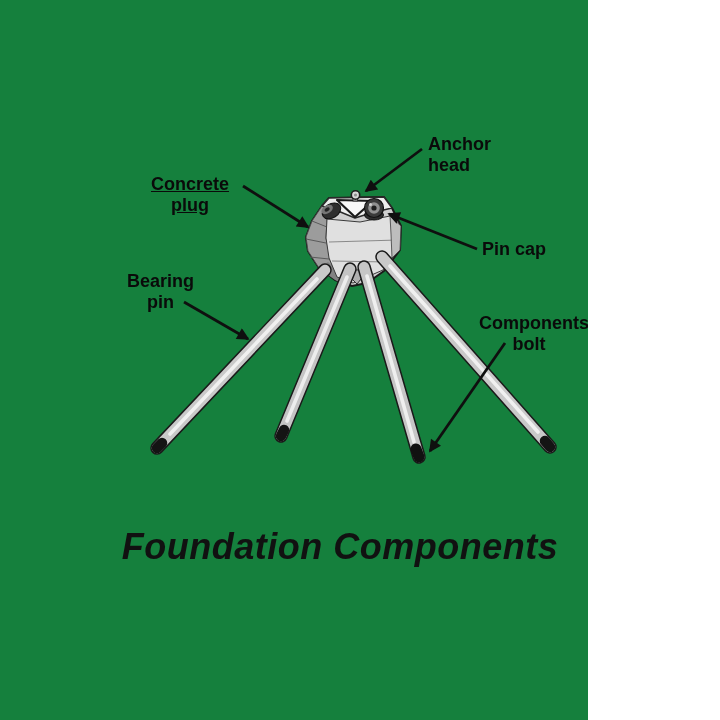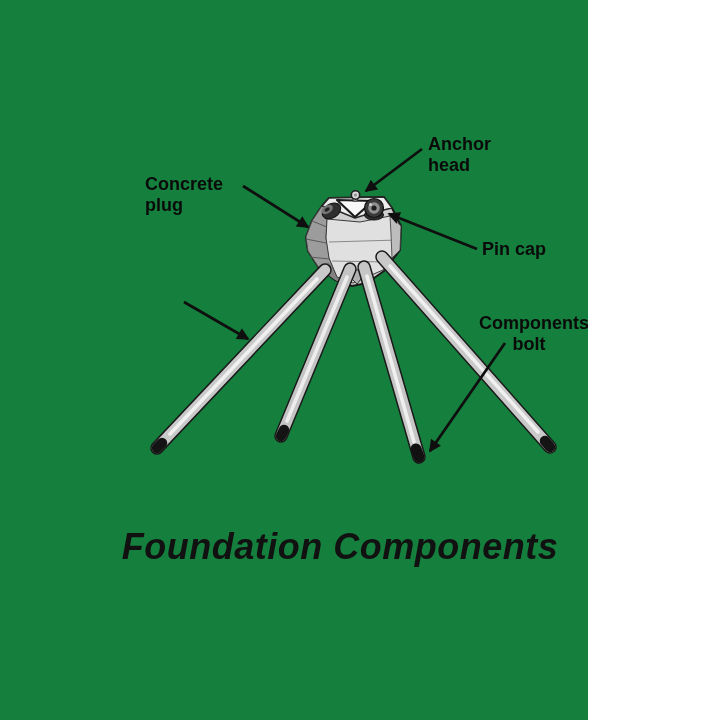--- a/index.html
+++ b/index.html
@@ -21,21 +21,21 @@
     top: 0;
   }
   .callout {
     position: absolute;
     color: #0a0a0a;
     font-weight: 700;
     font-size: 18px;
     line-height: 1.14;
     white-space: nowrap;
   }
-  .callout.align-right { text-align: left; }
+  .callout.align-right { text-align: center; text-decoration: underline; }
   .callout.align-center { text-align: center; }
   .callout.align-left { text-align: left; }
   #figure-title {
     position: absolute;
     left: 0;
     top: 526px;
     width: 680px;
     text-align: center;
     font-size: 36px;
     font-weight: 700;
@@ -136,20 +136,24 @@
 
   <div class="callout align-right" style="left:145px; top:174px; width:90px;">
     <div>Concrete</div>
     <div>plug</div>
   </div>
 
   <div class="callout align-left" style="left:482px; top:239px;">
     <div>Pin cap</div>
   </div>
 
+  <div class="callout align-center" style="left:118px; top:271px; width:85px;">
+    <div>Bearing</div>
+    <div>pin</div>
+  </div>
 
   <div class="callout align-center" style="left:479px; top:313px; width:100px;">
     <div>Components</div>
     <div>bolt</div>
   </div>
 
   <div id="figure-title">Foundation Components</div>
 
 </div>
 

